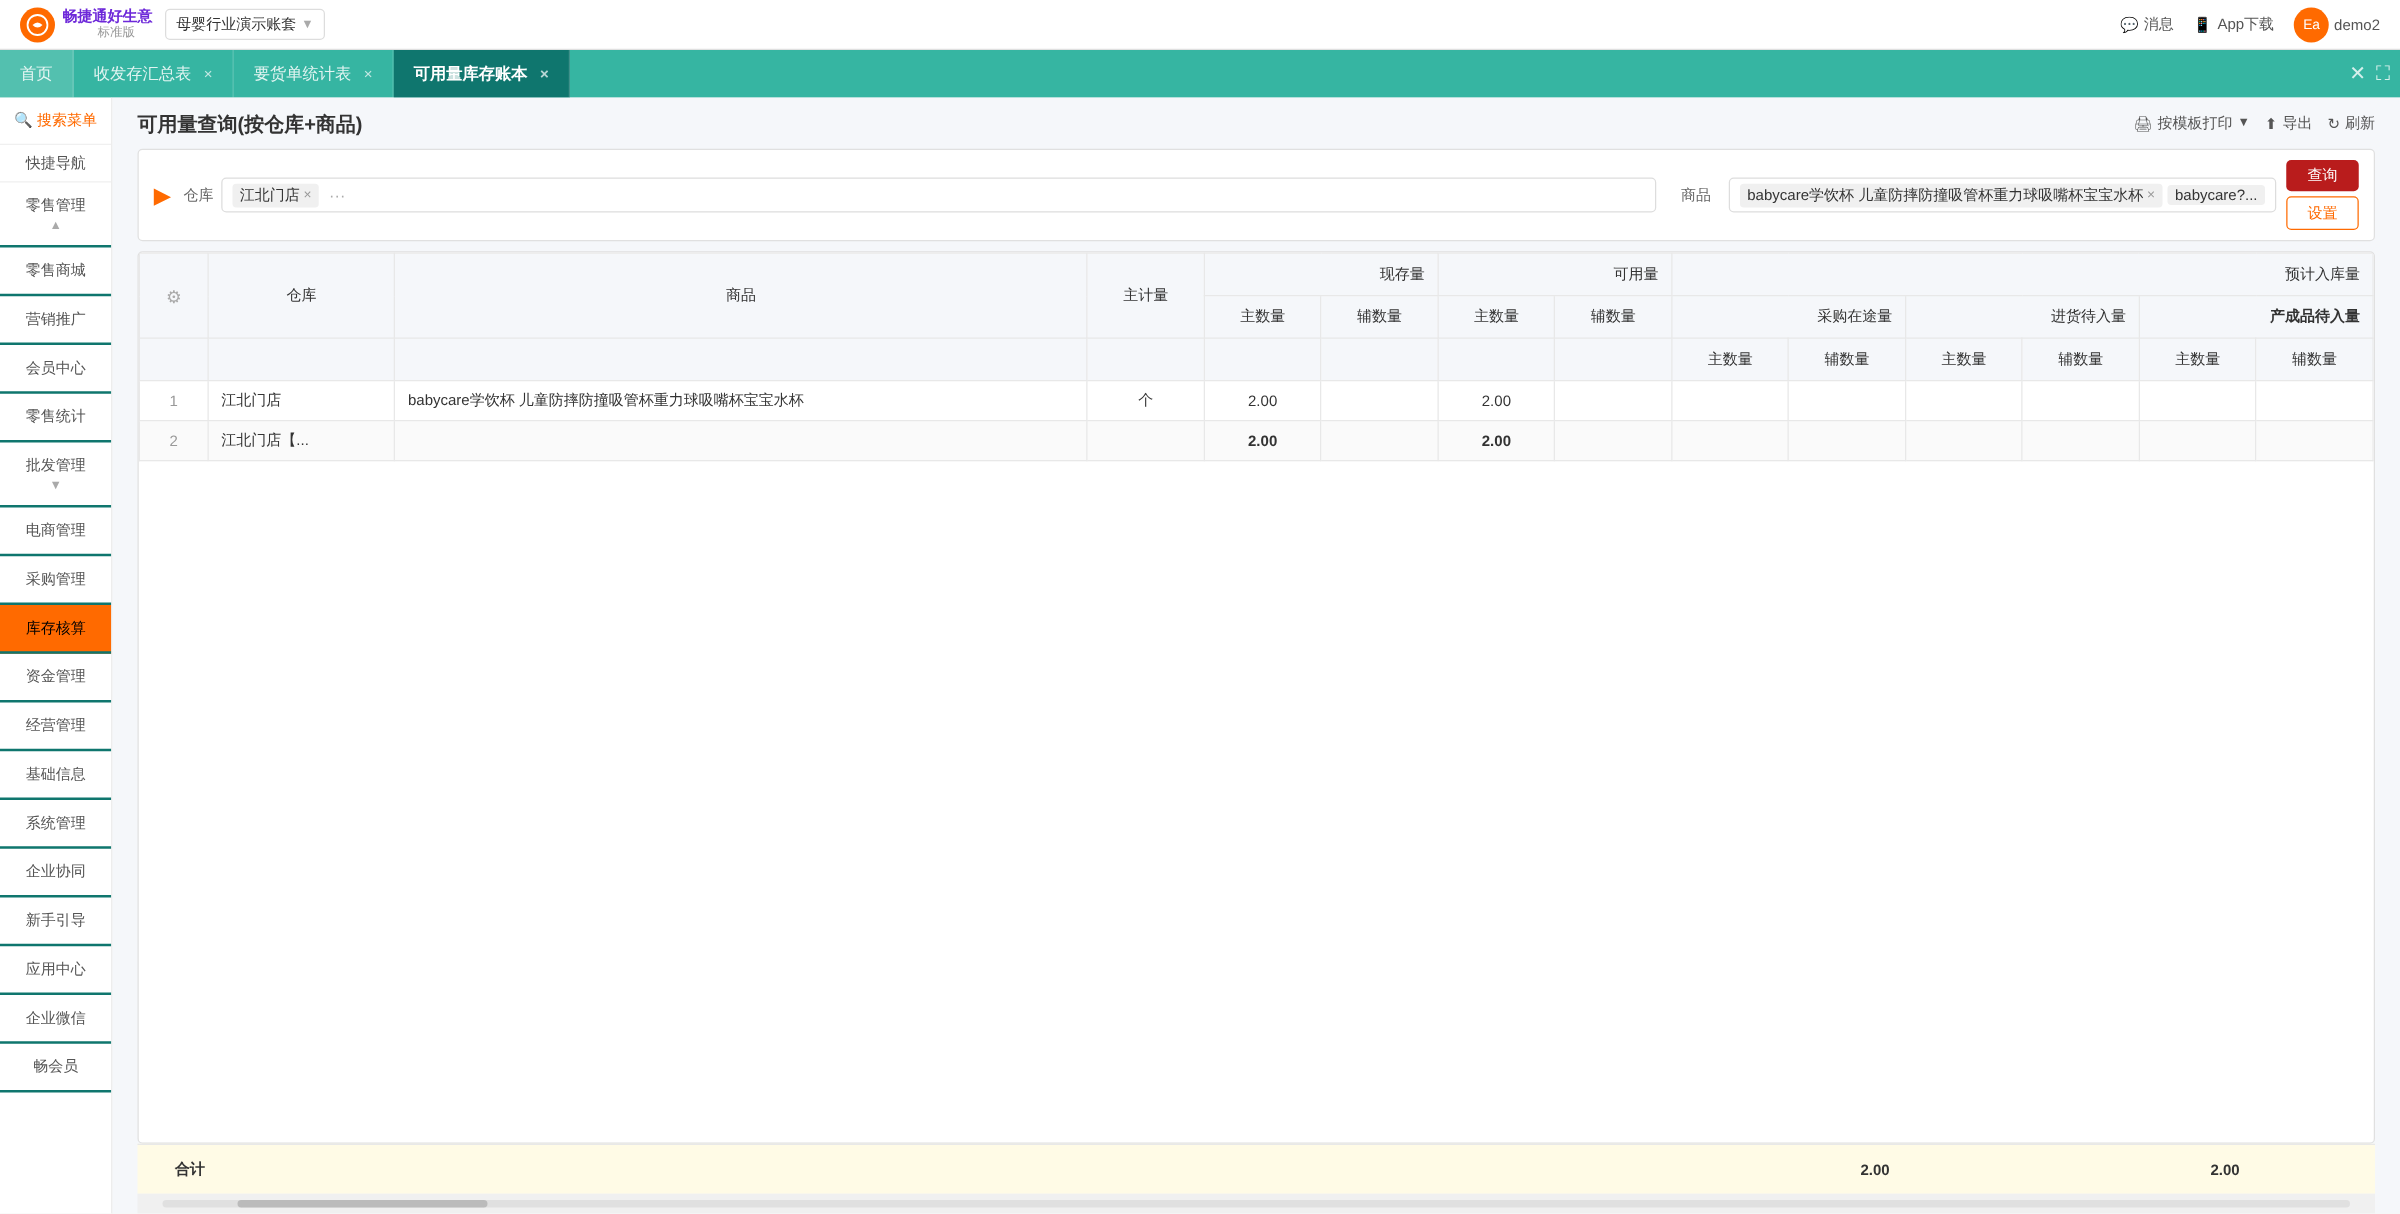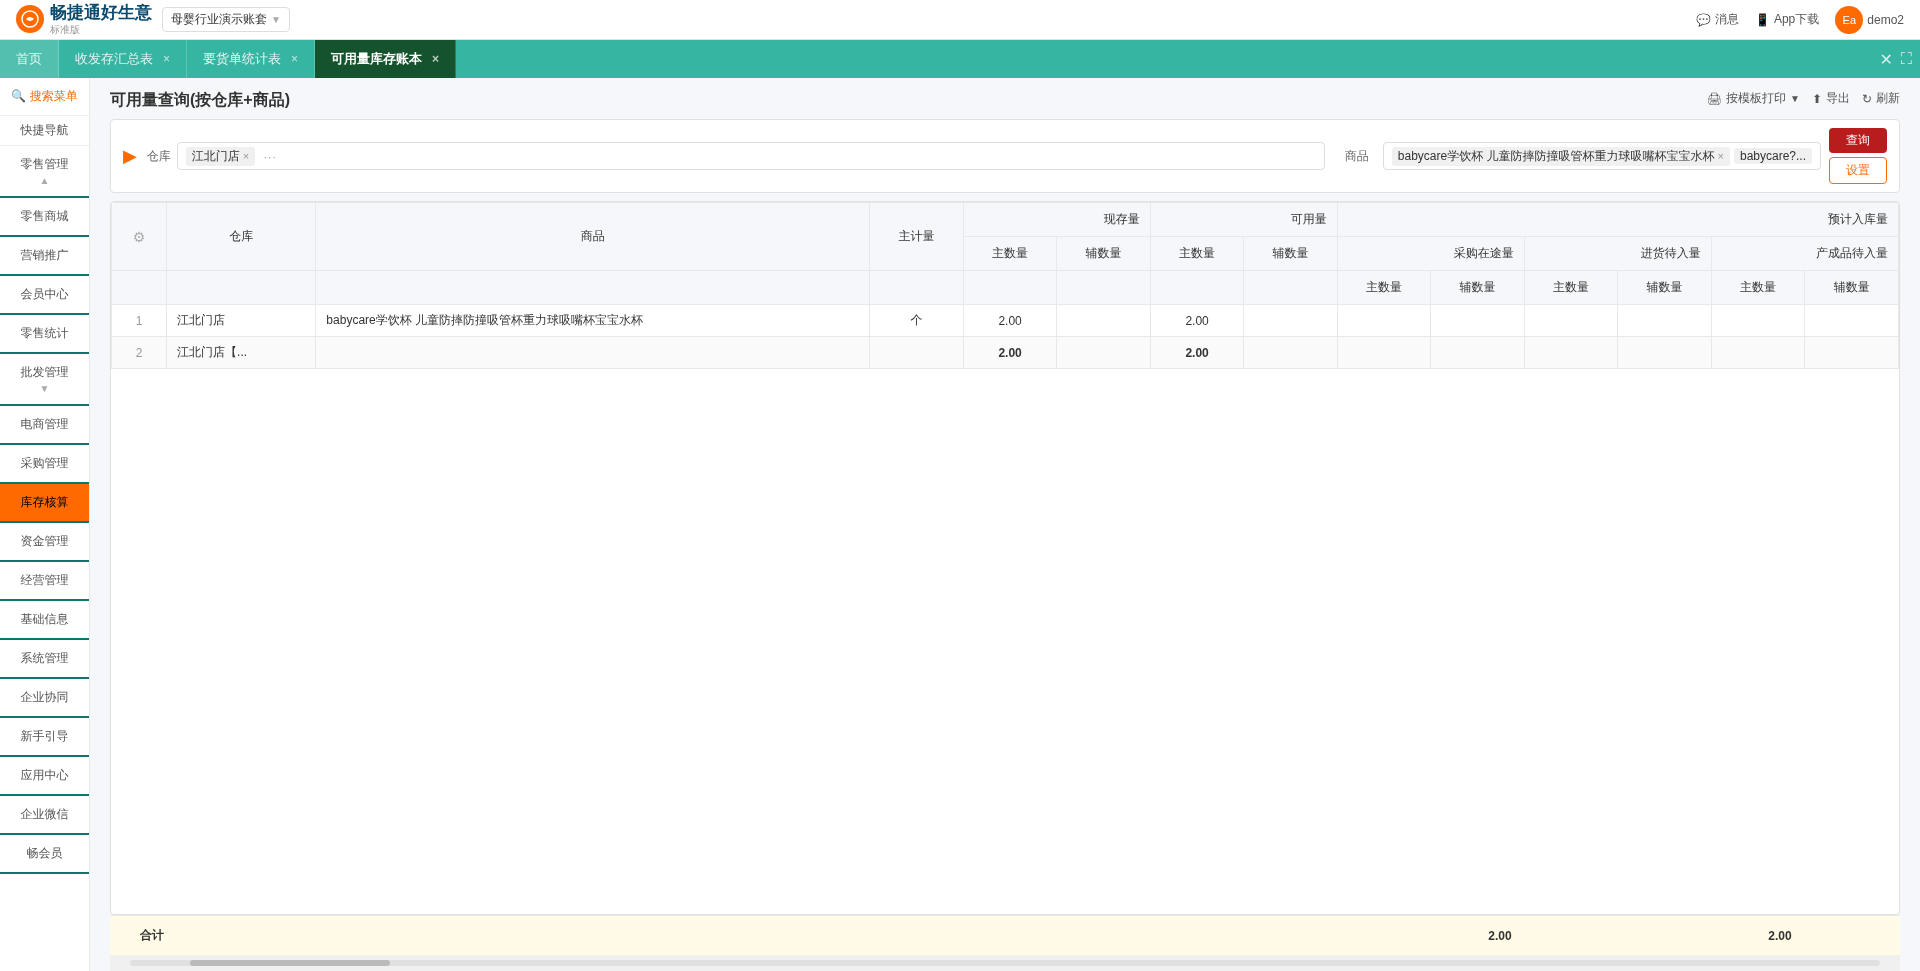--- a/index.html
+++ b/index.html
@@ -38,21 +38,21 @@
       align-items: stretch;
       flex-shrink: 0;
       padding-left: 0;
     }
     .nav-tab {
       display: flex; align-items: center; padding: 0 16px;
       font-size: 13px; color: rgba(255,255,255,0.85);
       cursor: pointer; gap: 6px; border-right: 1px solid rgba(255,255,255,0.2);
       white-space: nowrap;
     }
-    .nav-tab.active { background: #14532d; color: #fff; font-weight: bold; justify-content: center; }
+    .nav-tab.active { background: #0f766e; color: #fff; font-weight: bold; justify-content: center; }
     .nav-tab .close-btn { font-size: 12px; color: rgba(255,255,255,0.7); cursor: pointer; margin-left: 4px; }
     .nav-tab:first-child { background: rgba(255,255,255,0.15); }
     .nav-tabs-right { margin-left: auto; display: flex; align-items: center; padding-right: 8px; gap: 8px; }
     .nav-tab-icon-btn { color: rgba(255,255,255,0.8); cursor: pointer; font-size: 16px; }
 
     
     .main-layout { display: flex; flex: 1; overflow: hidden; }
 
     
     .sidebar {
@@ -170,22 +170,22 @@
 <div class="top-bar">
   <div class="top-bar-left">
     <div class="logo-area">
       <div class="logo-icon">
         <svg viewBox="0 0 18 18" fill="white">
             <circle cx="9" cy="9" r="8" fill="none" stroke="white" stroke-width="1.5"></circle>
             <path d="M5 9 Q9 5 13 9 Q9 13 5 9Z" fill="white"></path>
           </svg>
       </div>
       <div>
-        <div style="font-size:17px;font-weight:bold;color:#0c4a6e;line-height:1.2;">畅捷通好生意</div>
-        <div style="font-size:10px;color:#999;line-height:1.2;">标准版</div>
+        <div style="font-size:12px;font-weight:bold;color:#6d28d9;line-height:1.2;">畅捷通好生意</div>
+        <div style="font-size:10px;color:#999;line-height:1.2;margin-left:28px;">标准版</div>
       </div>
     </div>
     <div class="industry-selector">
       <span>母婴行业演示账套</span>
       <span style="font-size:10px;color:#aaa;">▼</span>
     </div>
   </div>
   <div class="top-bar-right">
     <div class="top-right-item">
       <span>💬</span>
@@ -355,21 +355,21 @@
             <th colspan="2" class="th-group">可用量</th>
             <th colspan="6" class="th-group">预计入库量</th>
           </tr>
           <tr>
             <th>主数量</th>
             <th>辅数量</th>
             <th>主数量</th>
             <th>辅数量</th>
             <th colspan="2" class="th-group" style="background:#f5f7fa;border-top:1px solid #e8e8e8;">采购在途量</th>
             <th colspan="2" class="th-group" style="background:#f5f7fa;border-top:1px solid #e8e8e8;">进货待入量</th>
-            <th colspan="2" class="th-group" style="background:#f5f7fa;border-top:1px solid #e8e8e8;">产成品待入量</th>
+            <th colspan="2" class="th-group" style="background:#f5f7fa;border-top:1px solid #e8e8e8;font-weight:bold;">产成品待入量</th>
           </tr>
           <tr>
             <th></th>
             <th></th>
             <th></th>
             <th></th>
             <th></th>
             <th></th>
             <th></th>
             <th></th>

